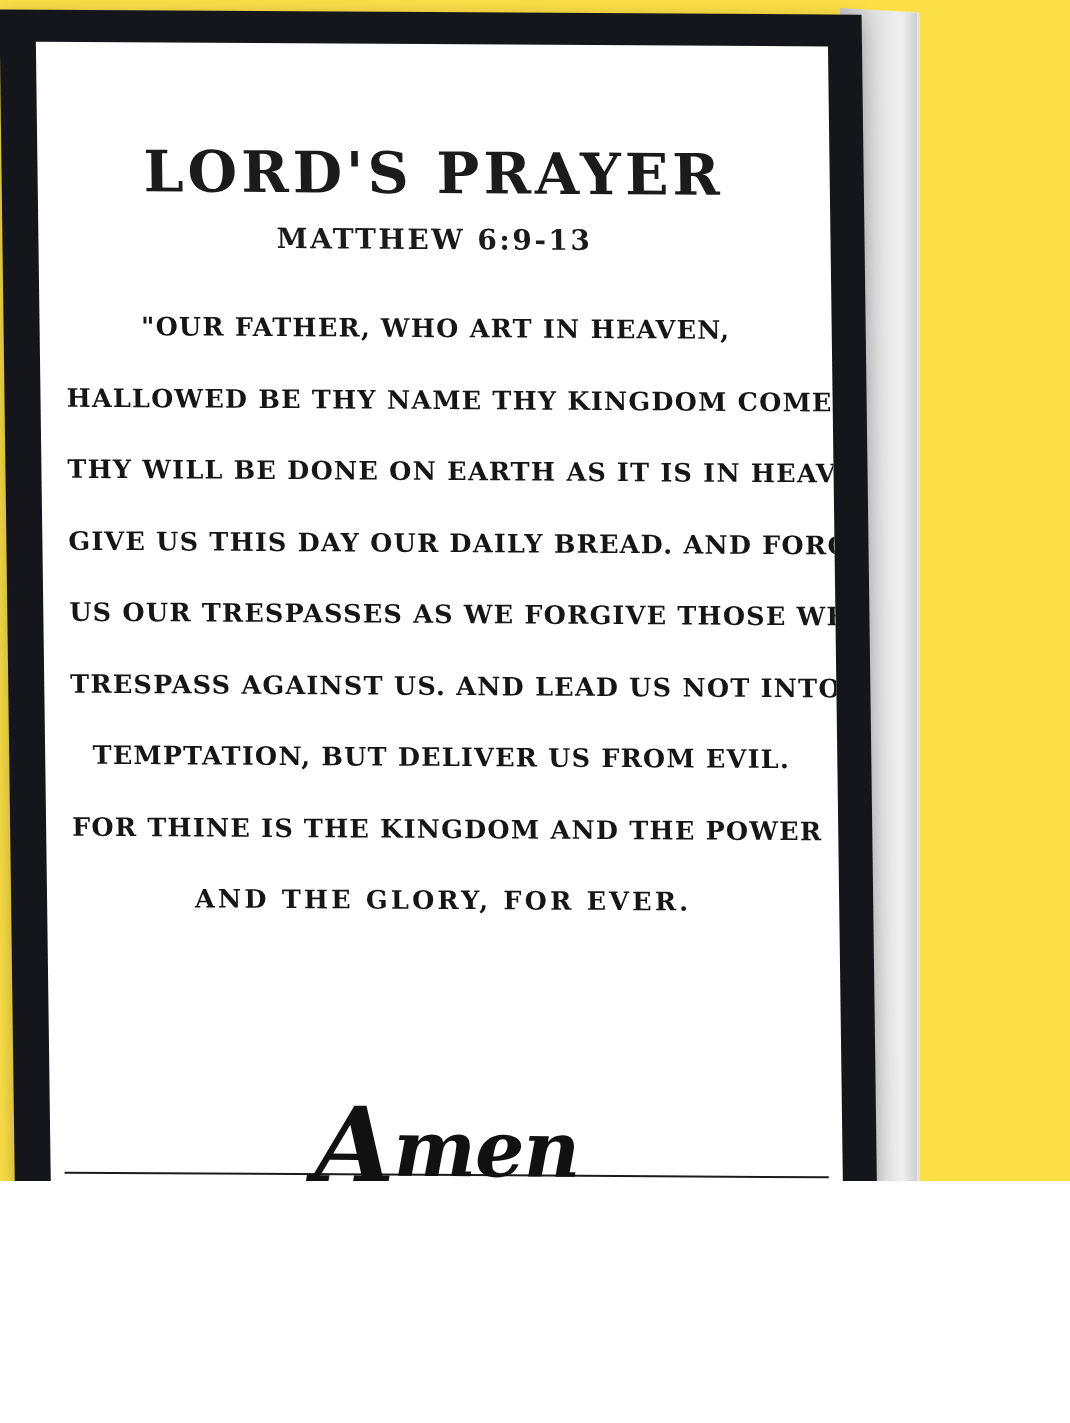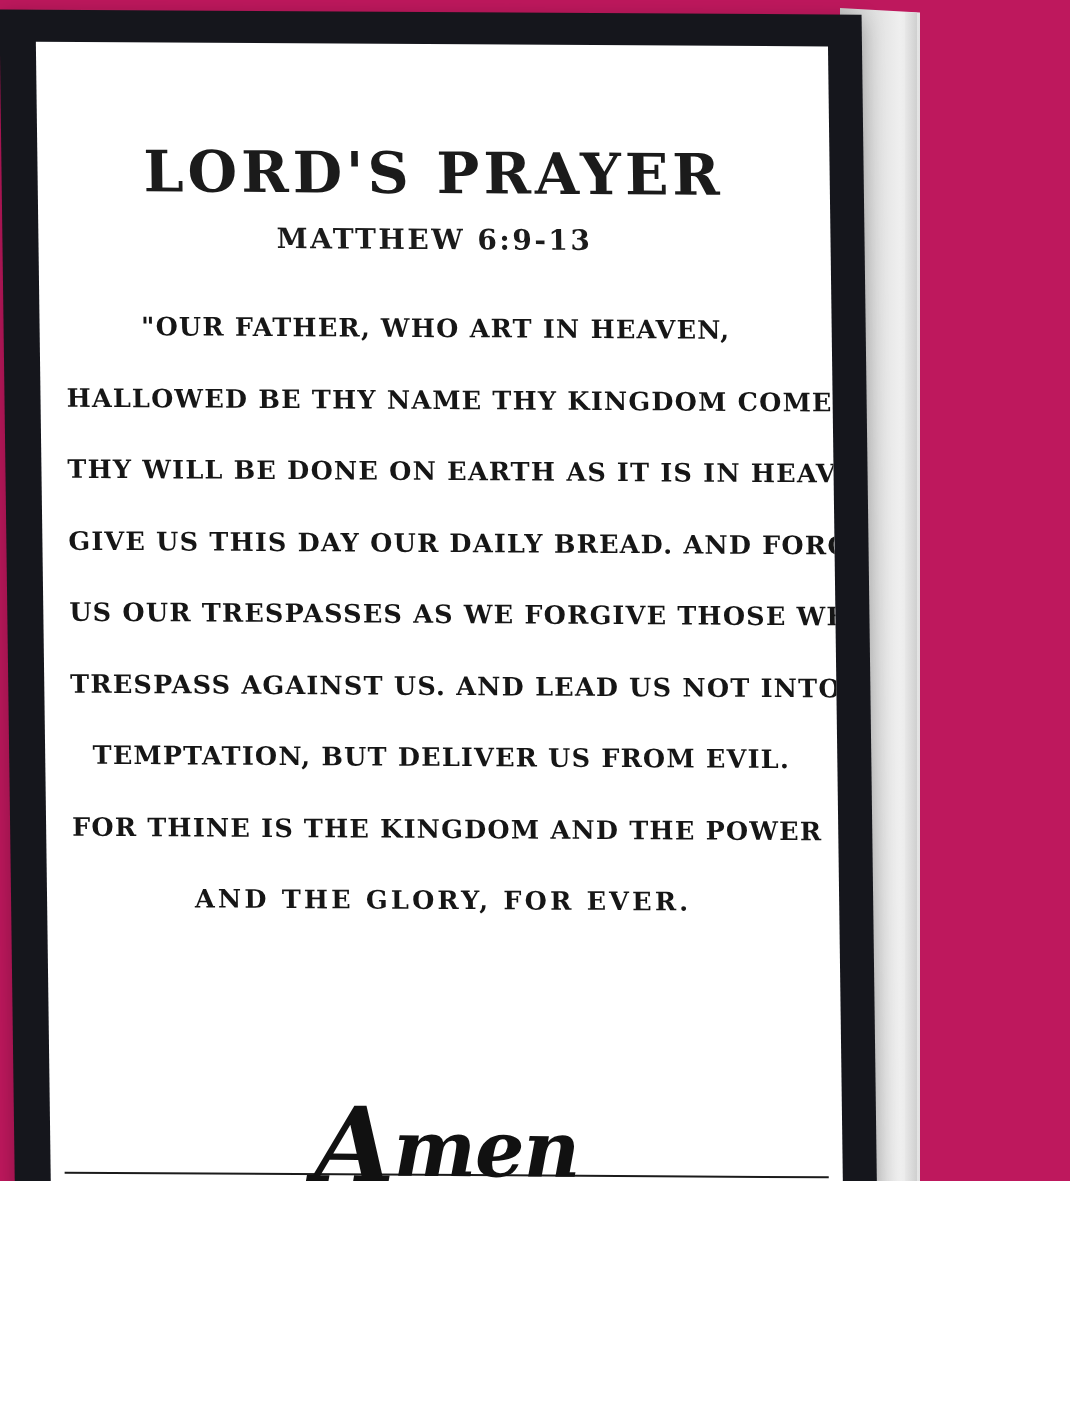--- a/index.html
+++ b/index.html
@@ -5,21 +5,21 @@
   html, body {
     margin: 0;
     padding: 0;
     background: #ffffff;
   }
   #stage {
     position: relative;
     width: 1070px;
     height: 1181px;
     overflow: hidden;
-    background: #be185d;
+    background: #fde047;
     font-family: "Liberation Sans", sans-serif;
   }
 
   
   .frame-shadow {
     position: absolute;
     left: 30px;
     top: 18px;
     width: 880px;
     height: 1300px;

